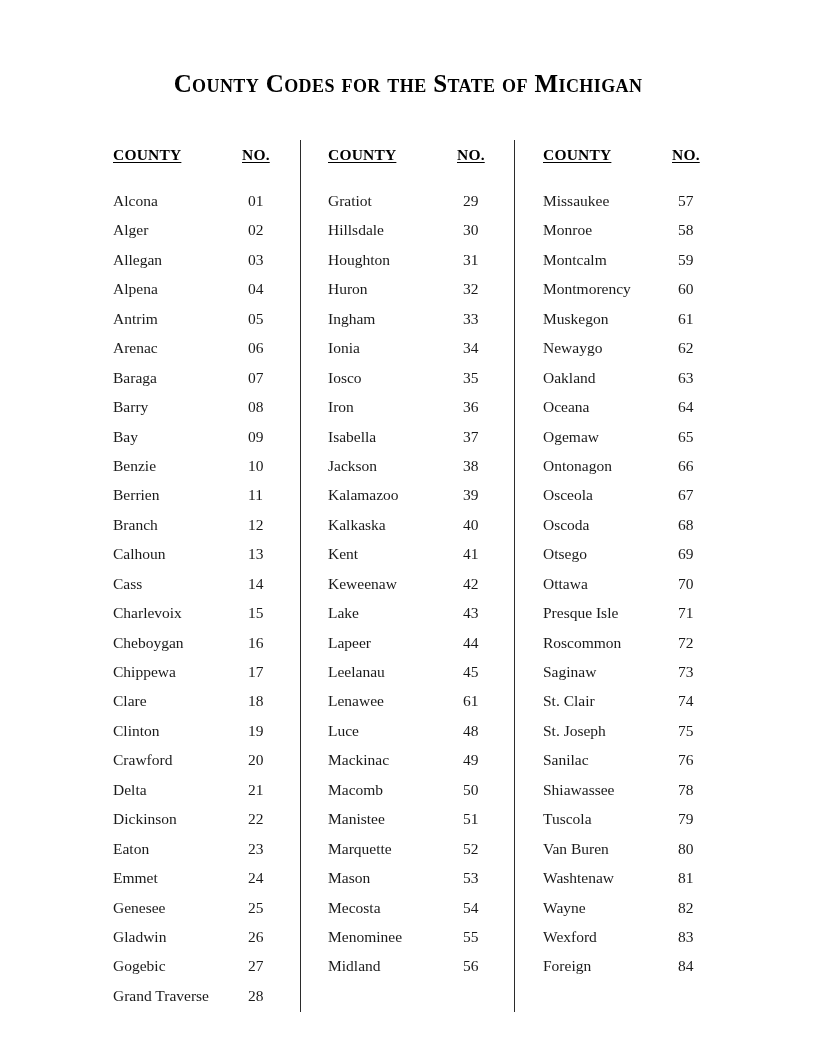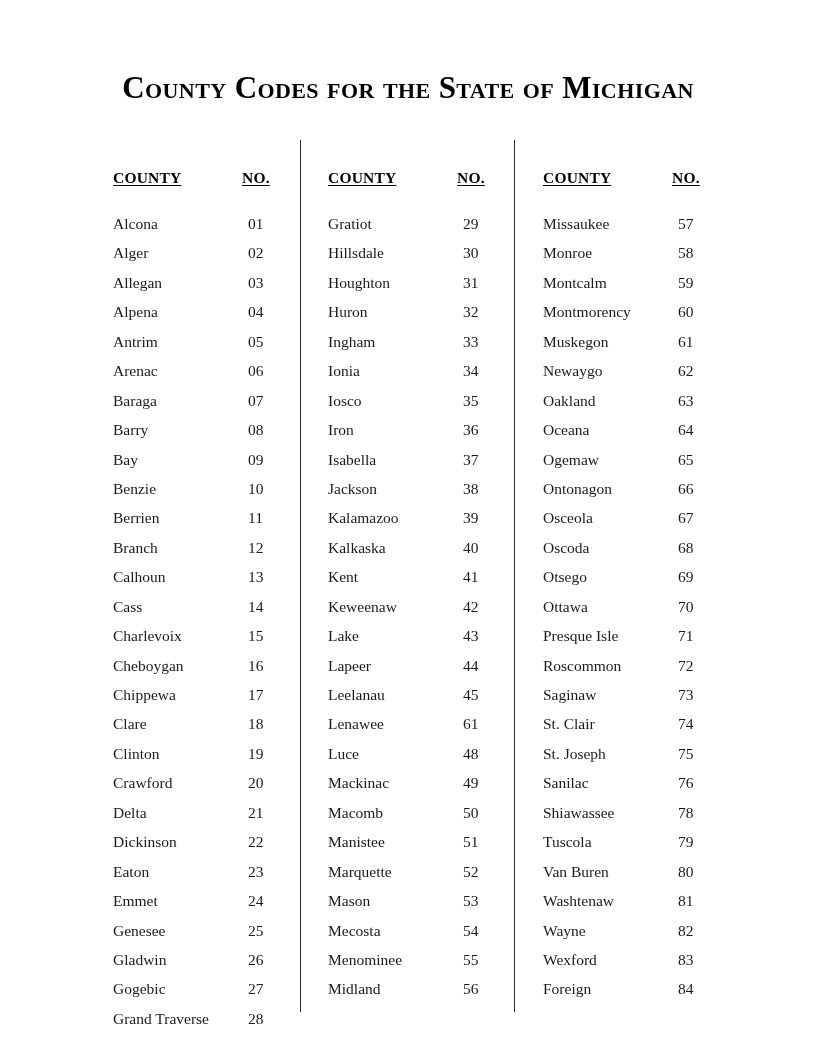--- a/index.html
+++ b/index.html
@@ -18,21 +18,21 @@
     box-sizing: border-box;
   }
 
   
   .doc-title {
     position: absolute;
     top: 70px;
     left: 0;
     width: 816px;
     text-align: center;
-    font-size: 31px;
+    font-size: 25px;
     font-weight: bold;
     font-variant: small-caps;
     letter-spacing: 0.4px;
     color: #000000;
     white-space: nowrap;
   }
 
   
   .table-area {
     position: absolute;
@@ -48,21 +48,20 @@
     width: 190px;
     height: 100%;
   }
   .col-1 { left: 0px; }
   .col-2 { left: 215px; }
   .col-3 { left: 430px; }
 
   .col-header {
     position: relative;
     height: 30px;
-    margin-top: 23px;
   }
   .col-header .h-county,
   .col-header .h-no {
     position: absolute;
     top: 6px;
     font-size: 15.5px;
     font-weight: bold;
     text-decoration: underline;
     text-underline-offset: 2px;
     letter-spacing: 0.2px;

